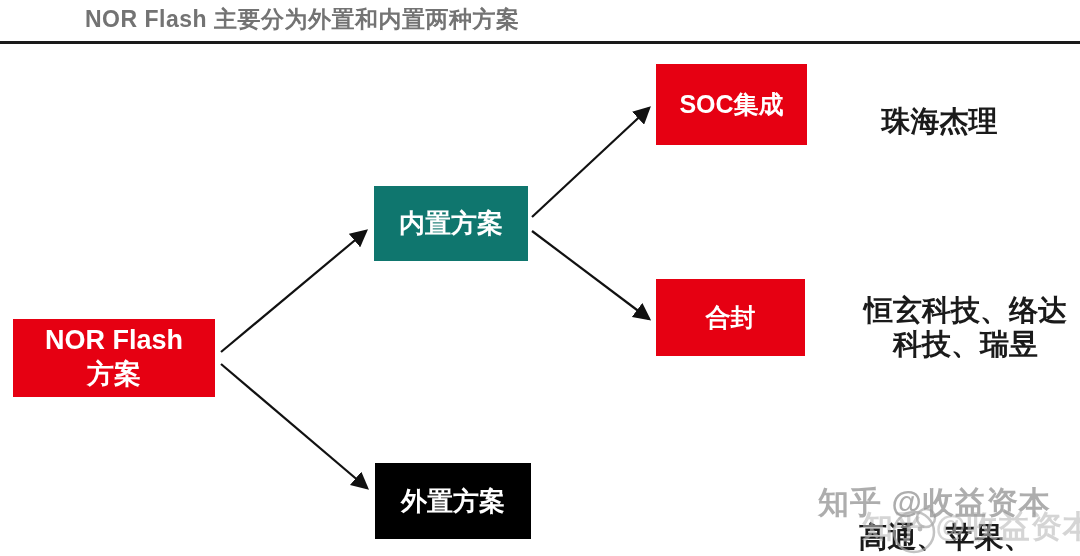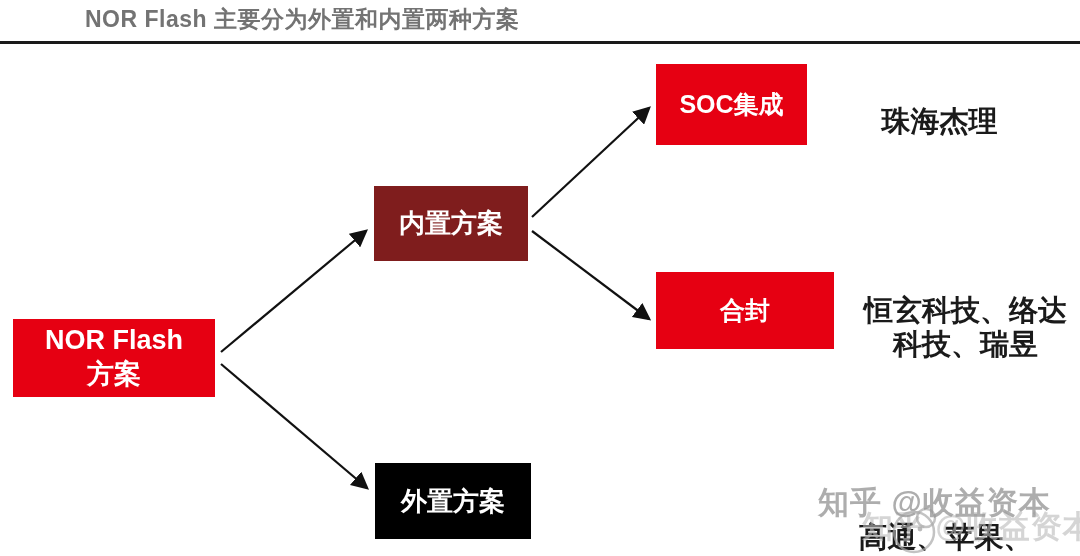--- a/index.html
+++ b/index.html
@@ -51,21 +51,21 @@
     text-align: center;
     color: #ffffff;
     font-weight: bold;
     white-space: pre-line;
     line-height: 1.25;
   }
 
   .node-root     { left: 13px;  top: 319px; width: 202px; height: 78px; font-size: 27px; }
   .node-internal { left: 374px; top: 186px; width: 154px; height: 75px; font-size: 26px; }
   .node-soc      { left: 656px; top: 64px;  width: 151px; height: 81px; font-size: 25px; }
-  .node-copack   { left: 656px; top: 272px; width: 178px; height: 77px; font-size: 25px; }
+  .node-copack   { left: 656px; top: 279px; width: 149px; height: 77px; font-size: 25px; }
   .node-external { left: 375px; top: 463px; width: 156px; height: 76px; font-size: 26px; }
 
   .annotation {
     position: absolute;
     color: #1a1a1a;
     font-weight: bold;
     font-size: 29px;
     line-height: 1.18;
     text-align: center;
     white-space: pre-line;
@@ -115,21 +115,21 @@
     </defs>
     <line x1="221" y1="352" x2="366" y2="231" stroke="#111111" stroke-width="2.2" marker-end="url(#arrowhead)"></line>
     <line x1="221" y1="364" x2="367" y2="488" stroke="#111111" stroke-width="2.2" marker-end="url(#arrowhead)"></line>
     <line x1="532" y1="217" x2="649" y2="108" stroke="#111111" stroke-width="2.2" marker-end="url(#arrowhead)"></line>
     <line x1="532" y1="231" x2="649" y2="319" stroke="#111111" stroke-width="2.2" marker-end="url(#arrowhead)"></line>
   </svg>
 
   <div class="node node-root" style="background:#e60012">NOR Flash
 方案</div>
 
-  <div class="node node-internal" style="background:#7f1d1d">内置方案</div>
+  <div class="node node-internal" style="background:#0f766e">内置方案</div>
 
   <div class="node node-soc" style="background:#e60012">SOC集成</div>
 
   <div class="node node-copack" style="background:#e60012">合封</div>
 
   <div class="node node-external" style="background:#000000">外置方案</div>
 
   <div class="annotation anno-soc">珠海杰理</div>
 
   <div class="annotation anno-copack">恒玄科技、络达

